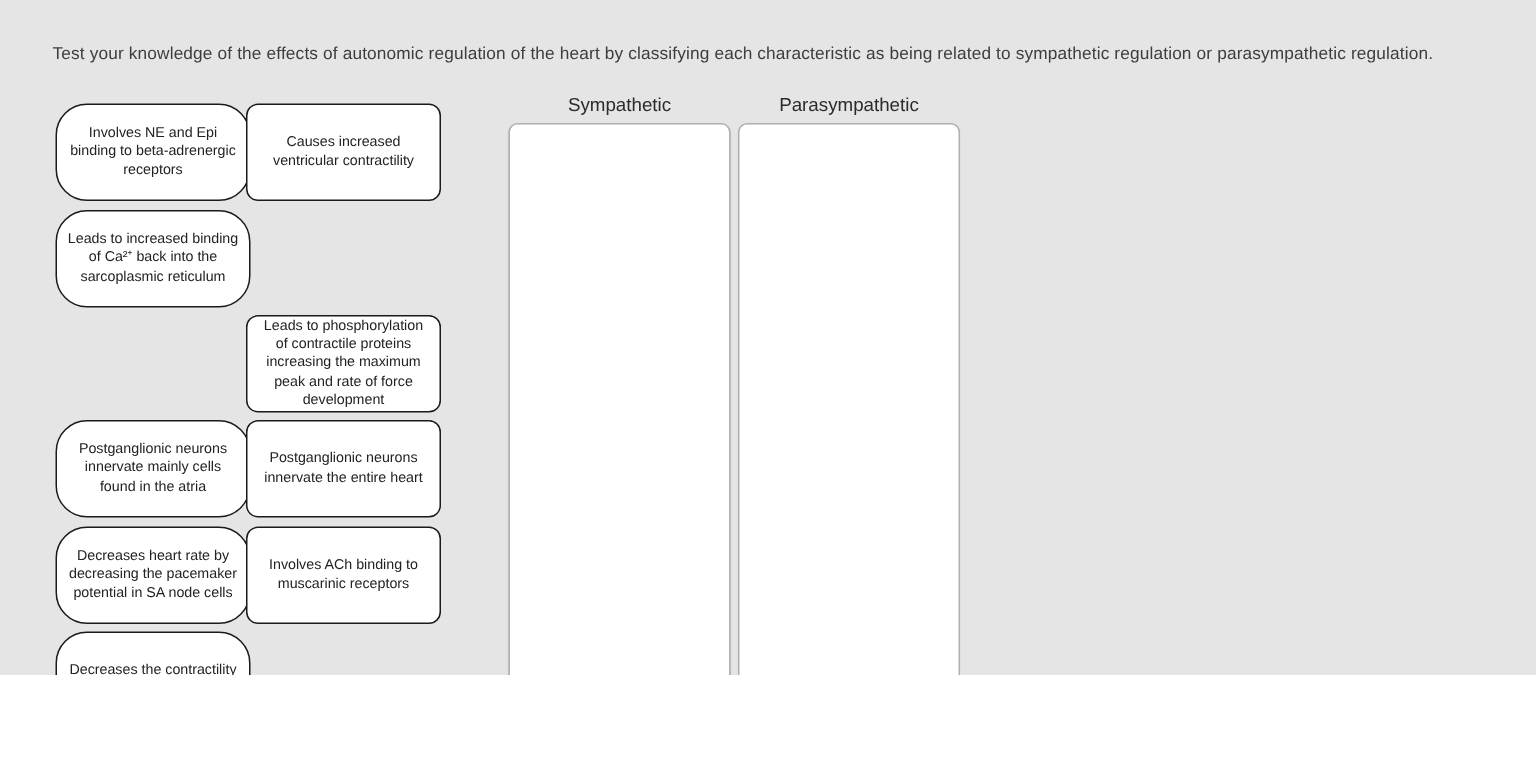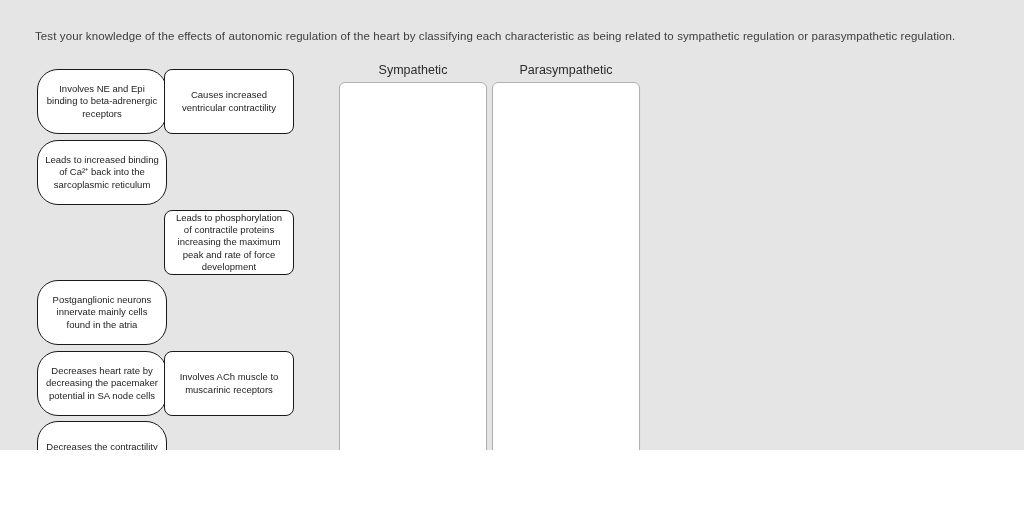--- a/index.html
+++ b/index.html
@@ -81,23 +81,24 @@
   <div class="instruction">Test your knowledge of the effects of autonomic regulation of the heart by classifying each characteristic as being related to sympathetic regulation or parasympathetic regulation.</div>
 
   <div class="card col1 row1">Involves NE and Epi binding to beta-adrenergic receptors</div>
   <div class="card col2 row1">Causes increased ventricular contractility</div>
 
   <div class="card col1 row2">Leads to increased binding of Ca²⁺ back into the sarcoplasmic reticulum</div>
 
   <div class="card col2 row3">Leads to phosphorylation of contractile proteins increasing the maximum peak and rate of force development</div>
 
   <div class="card col1 row4">Postganglionic neurons innervate mainly cells found in the atria</div>
+  <div class="card col2 row4">Postganglionic neurons innervate the entire heart</div>
 
   <div class="card col1 row5">Decreases heart rate by decreasing the pacemaker potential in SA node cells</div>
-  <div class="card col2 row5">Involves ACh muscle to muscarinic receptors</div>
+  <div class="card col2 row5">Involves ACh binding to muscarinic receptors</div>
 
   <div class="card col1 row6">Decreases the contractility of atrial muscle cells</div>
 
   <div class="bin-label label-symp">Sympathetic</div>
   <div class="bin-label label-para">Parasympathetic</div>
 
   <div class="bin bin-symp"></div>
   <div class="bin bin-para"></div>
 
 </div>

